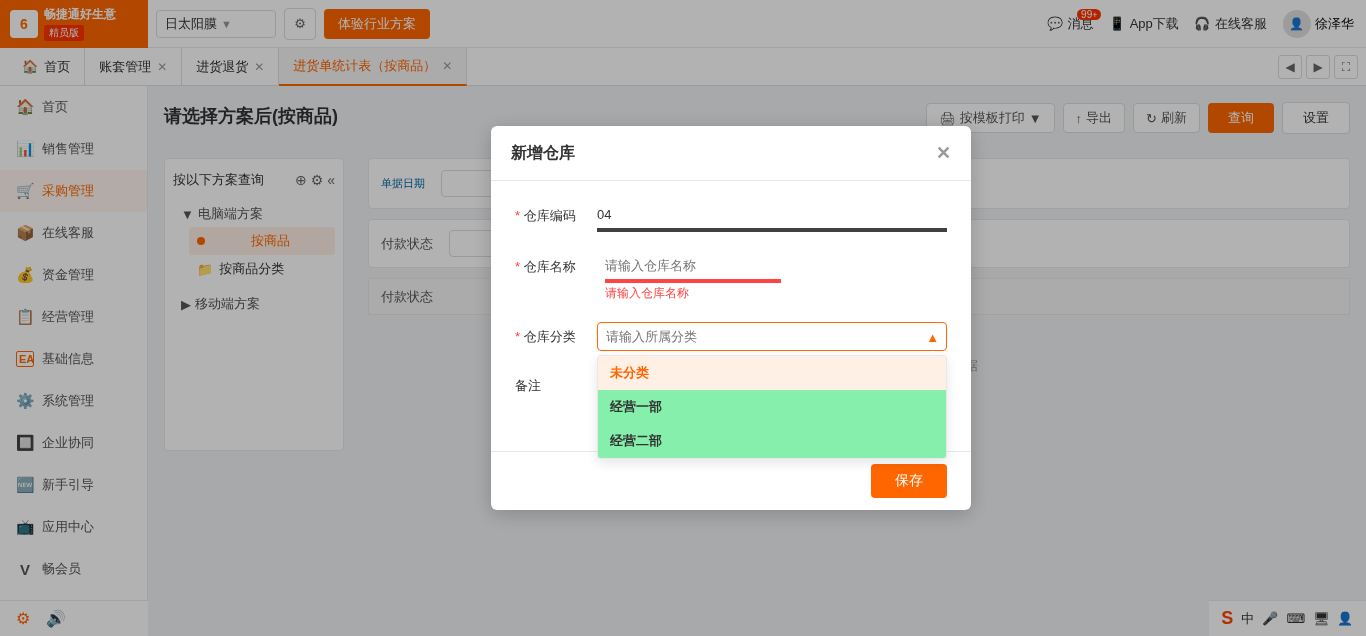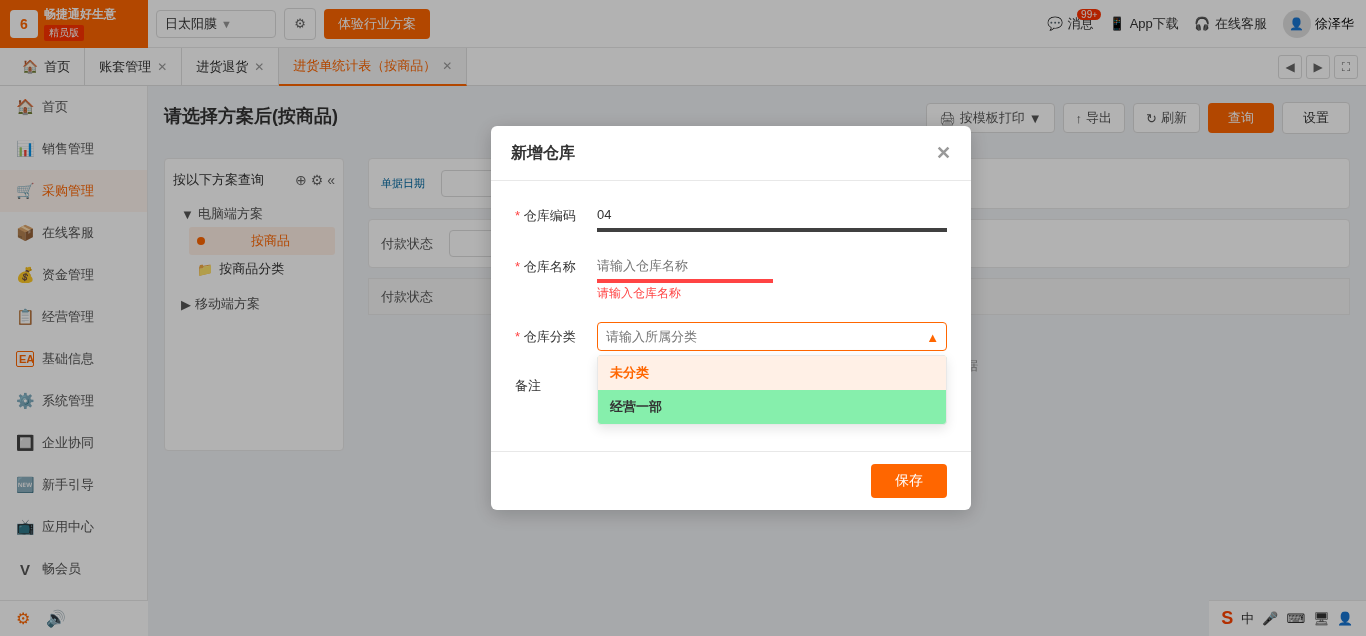--- a/index.html
+++ b/index.html
@@ -453,38 +453,39 @@
         <span>仓库编码</span>
       </div>
       <input class="form-input" value="04" style="">
     </div>
 
     <div class="form-row">
       <div class="form-label">
         <span style="color:#ff4444;">*</span>
         <span>仓库名称</span>
       </div>
-      <div style="flex:1;">
+      <div style="flex:1;margin-left:8px;">
         <input class="form-input error" placeholder="请输入仓库名称" style="">
         <div class="error-msg">请输入仓库名称</div>
       </div>
     </div>
 
     <div class="form-row">
       <div class="form-label">
         <span style="color:#ff4444;">*</span>
         <span>仓库分类</span>
       </div>
       <div class="category-field">
         <input class="category-input" placeholder="请输入所属分类" style="">
         <span class="category-arrow">▲</span>
         
         <div class="dropdown-list">
           <div class="dropdown-item selected">未分类</div>
           <div class="dropdown-item">经营一部</div>
+          <div class="dropdown-item">经营二部</div>
         </div>
       </div>
     </div>
 
     <div class="form-row">
       <div class="form-label">
         <span>备注</span>
       </div>
       <textarea class="form-textarea" style=""></textarea>
     </div>

